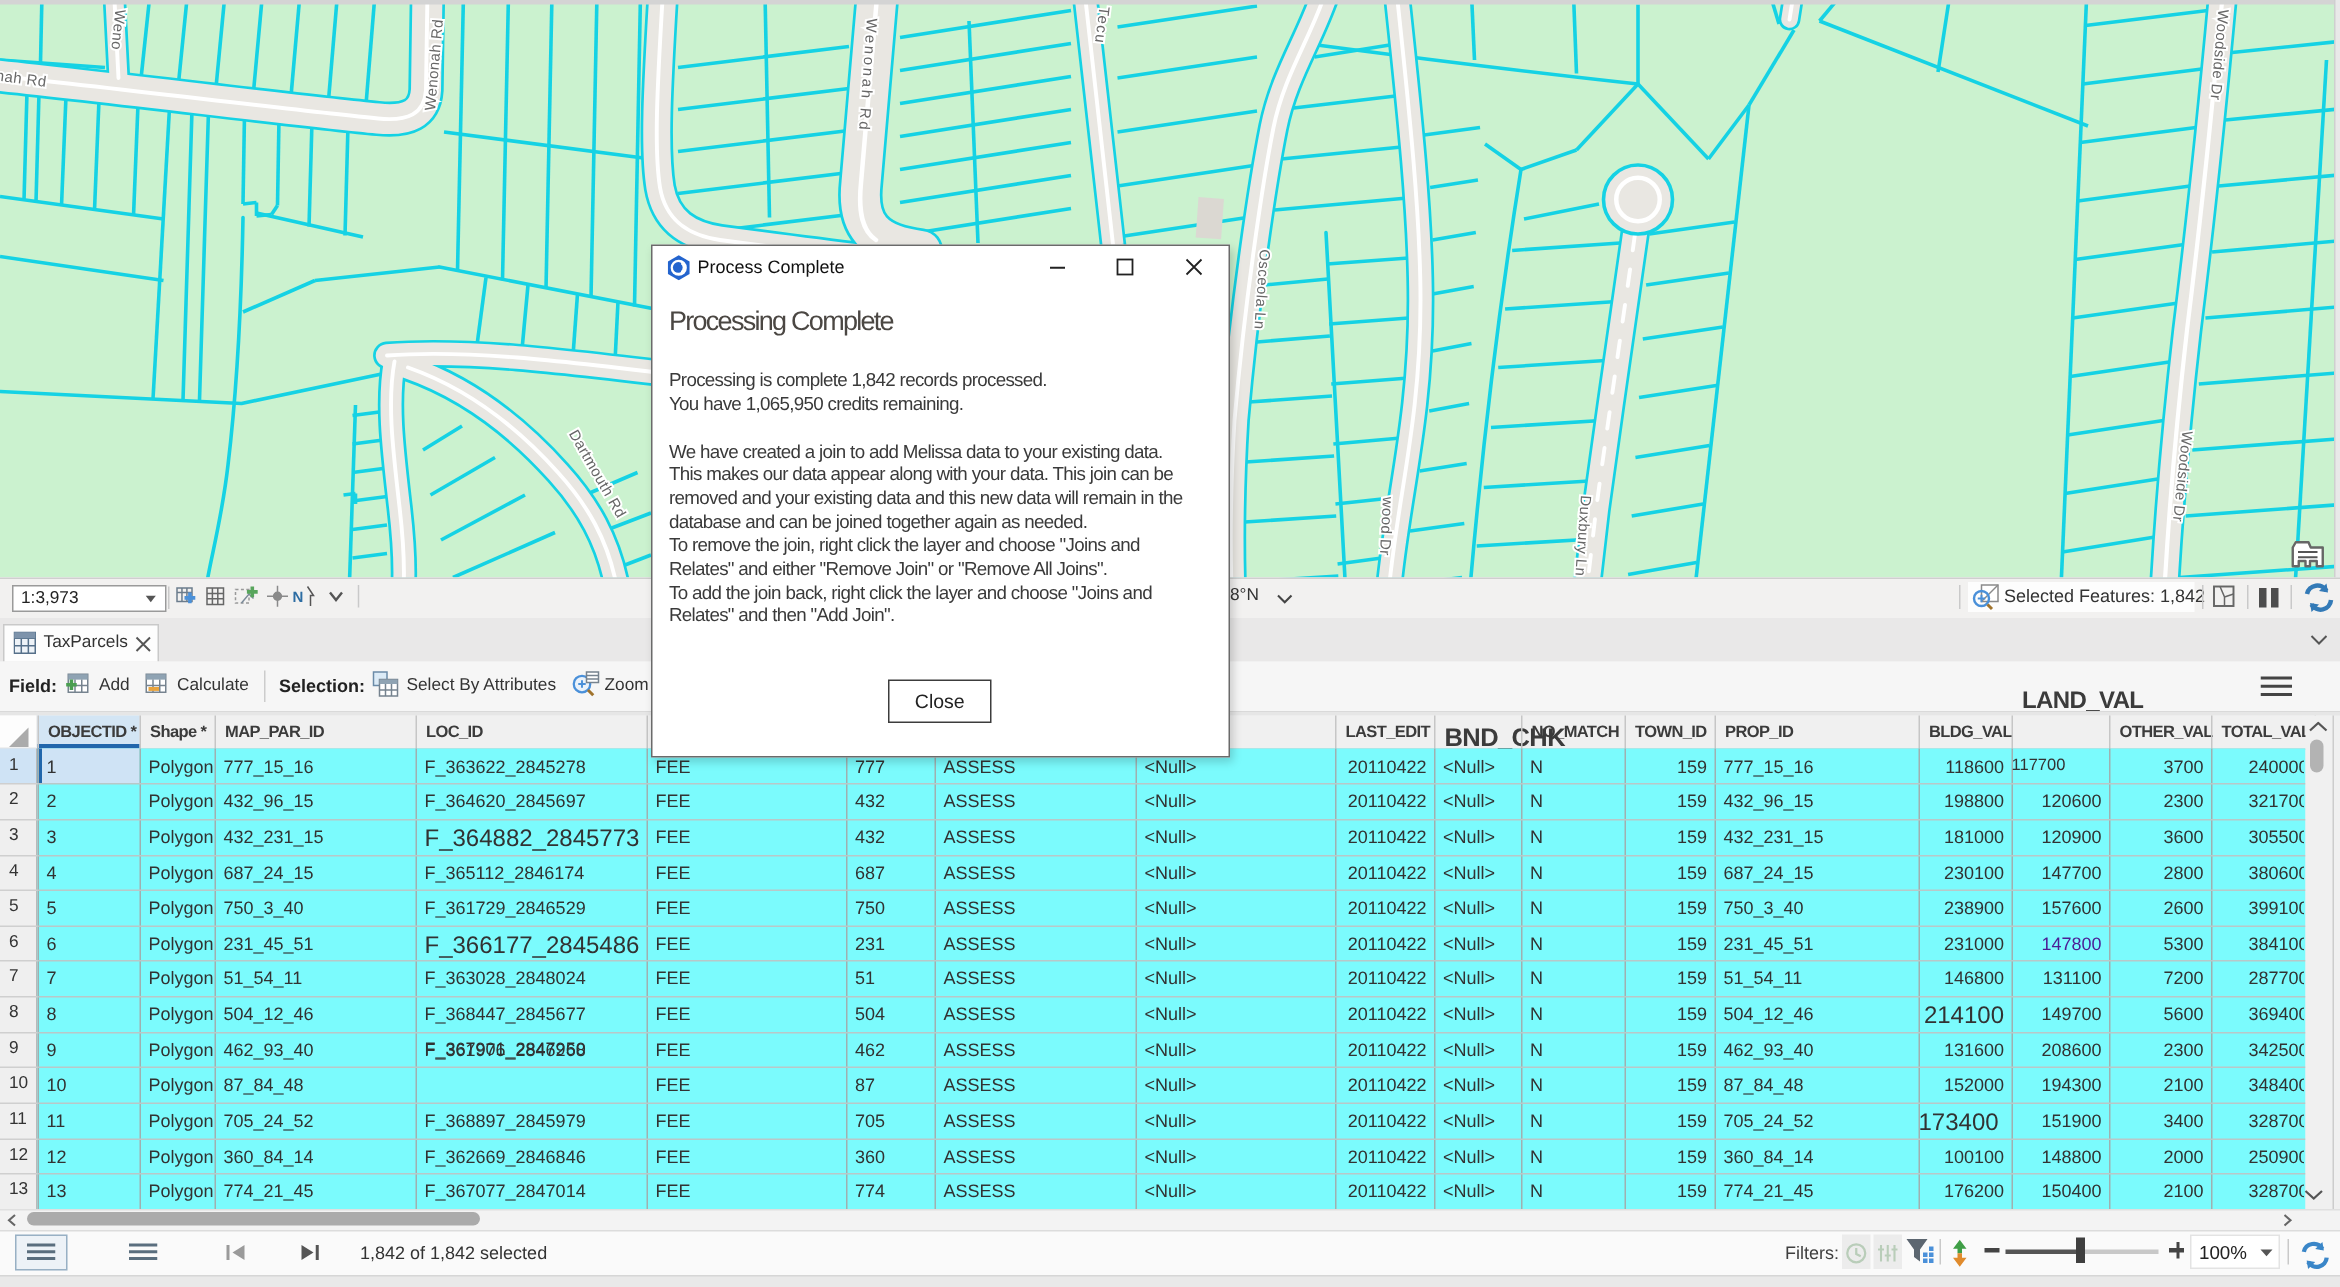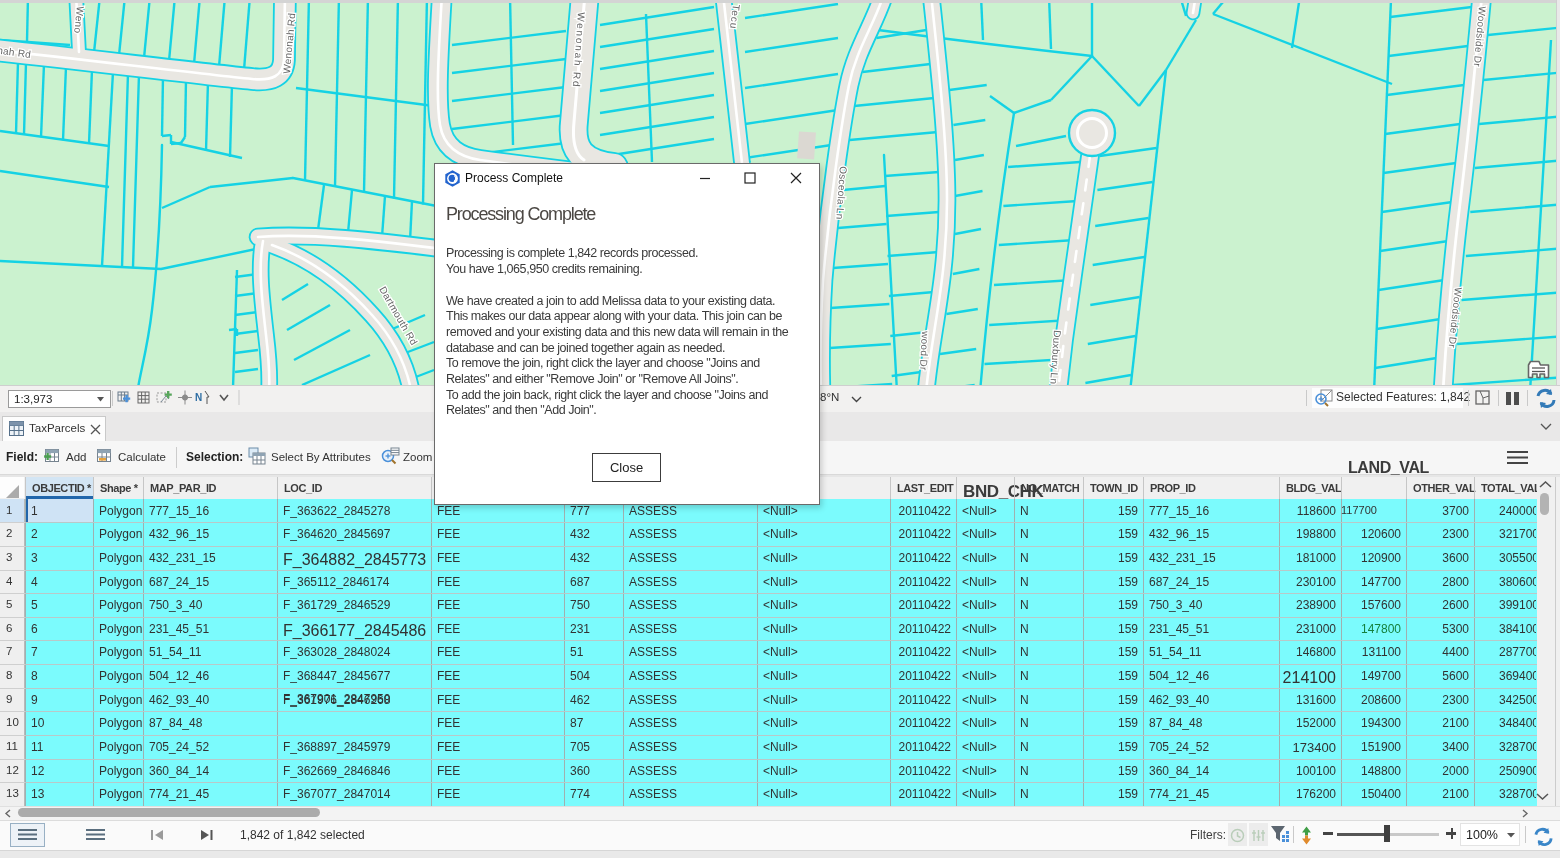--- a/index.html
+++ b/index.html
@@ -554,42 +554,42 @@
 <div style="position:absolute;left:437px;top:621.8px;font-size:12px;color:#323232;white-space:nowrap">FEE</div>
 <div style="position:absolute;left:570px;top:621.8px;font-size:12px;color:#323232;white-space:nowrap">231</div>
 <div style="position:absolute;left:629px;top:621.8px;font-size:12px;color:#323232;white-space:nowrap">ASSESS</div>
 <div style="position:absolute;left:763px;top:621.8px;font-size:12px;color:#323232;white-space:nowrap">&lt;Null&gt;</div>
 <div style="position:absolute;left:890px;top:621.8px;width:61px;text-align:right;font-size:12px;color:#323232;white-space:nowrap">20110422</div>
 <div style="position:absolute;left:962px;top:621.8px;font-size:12px;color:#323232;white-space:nowrap">&lt;Null&gt;</div>
 <div style="position:absolute;left:1020px;top:621.8px;font-size:12px;color:#323232;white-space:nowrap">N</div>
 <div style="position:absolute;left:1083px;top:621.8px;width:55px;text-align:right;font-size:12px;color:#323232;white-space:nowrap">159</div>
 <div style="position:absolute;left:1149px;top:621.8px;font-size:12px;color:#323232;white-space:nowrap">231_45_51</div>
 <div style="position:absolute;left:1279px;top:621.8px;width:57px;text-align:right;font-size:12px;color:#323232;white-space:nowrap">231000</div>
-<div style="position:absolute;left:1341px;top:621.8px;width:60px;text-align:right;font-size:12px;color:#15803d;white-space:nowrap">147800</div>
+<div style="position:absolute;left:1341px;top:621.8px;width:60px;text-align:right;font-size:12px;color:#4c1d95;white-space:nowrap">147800</div>
 <div style="position:absolute;left:1406px;top:621.8px;width:63px;text-align:right;font-size:12px;color:#323232;white-space:nowrap">5300</div>
 <div style="position:absolute;left:1474px;top:621.8px;width:62px;overflow:hidden">
     <div style="width:65px;text-align:right;font-size:12px;color:#323232;white-space:nowrap">384100</div>
   </div>
 <div style="position:absolute;left:6px;top:645.4px;font-size:11.5px;color:#333">7</div>
 <div style="position:absolute;left:31px;top:645.4px;font-size:12px;color:#323232;white-space:nowrap">7</div>
 <div style="position:absolute;left:99px;top:645.4px;font-size:12px;color:#323232;white-space:nowrap">Polygon</div>
 <div style="position:absolute;left:149px;top:645.4px;font-size:12px;color:#323232;white-space:nowrap">51_54_11</div>
 <div style="position:absolute;left:283px;top:645.4px;font-size:12px;color:#323232;white-space:nowrap">F_363028_2848024</div>
 <div style="position:absolute;left:437px;top:645.4px;font-size:12px;color:#323232;white-space:nowrap">FEE</div>
 <div style="position:absolute;left:570px;top:645.4px;font-size:12px;color:#323232;white-space:nowrap">51</div>
 <div style="position:absolute;left:629px;top:645.4px;font-size:12px;color:#323232;white-space:nowrap">ASSESS</div>
 <div style="position:absolute;left:763px;top:645.4px;font-size:12px;color:#323232;white-space:nowrap">&lt;Null&gt;</div>
 <div style="position:absolute;left:890px;top:645.4px;width:61px;text-align:right;font-size:12px;color:#323232;white-space:nowrap">20110422</div>
 <div style="position:absolute;left:962px;top:645.4px;font-size:12px;color:#323232;white-space:nowrap">&lt;Null&gt;</div>
 <div style="position:absolute;left:1020px;top:645.4px;font-size:12px;color:#323232;white-space:nowrap">N</div>
 <div style="position:absolute;left:1083px;top:645.4px;width:55px;text-align:right;font-size:12px;color:#323232;white-space:nowrap">159</div>
 <div style="position:absolute;left:1149px;top:645.4px;font-size:12px;color:#323232;white-space:nowrap">51_54_11</div>
 <div style="position:absolute;left:1279px;top:645.4px;width:57px;text-align:right;font-size:12px;color:#323232;white-space:nowrap">146800</div>
 <div style="position:absolute;left:1341px;top:645.4px;width:60px;text-align:right;font-size:12px;color:#323232;white-space:nowrap">131100</div>
-<div style="position:absolute;left:1406px;top:645.4px;width:63px;text-align:right;font-size:12px;color:#323232;white-space:nowrap">4400</div>
+<div style="position:absolute;left:1406px;top:645.4px;width:63px;text-align:right;font-size:12px;color:#323232;white-space:nowrap">7200</div>
 <div style="position:absolute;left:1474px;top:645.4px;width:62px;overflow:hidden">
     <div style="width:65px;text-align:right;font-size:12px;color:#323232;white-space:nowrap">287700</div>
   </div>
 <div style="position:absolute;left:6px;top:669.1px;font-size:11.5px;color:#333">8</div>
 <div style="position:absolute;left:31px;top:669.1px;font-size:12px;color:#323232;white-space:nowrap">8</div>
 <div style="position:absolute;left:99px;top:669.1px;font-size:12px;color:#323232;white-space:nowrap">Polygon</div>
 <div style="position:absolute;left:149px;top:669.1px;font-size:12px;color:#323232;white-space:nowrap">504_12_46</div>
 <div style="position:absolute;left:283px;top:669.1px;font-size:12px;color:#323232;white-space:nowrap">F_368447_2845677</div>
 <div style="position:absolute;left:437px;top:669.1px;font-size:12px;color:#323232;white-space:nowrap">FEE</div>
 <div style="position:absolute;left:570px;top:669.1px;font-size:12px;color:#323232;white-space:nowrap">504</div>
@@ -653,21 +653,21 @@
 <div style="position:absolute;left:283px;top:740.0px;font-size:12px;color:#323232;white-space:nowrap">F_368897_2845979</div>
 <div style="position:absolute;left:437px;top:740.0px;font-size:12px;color:#323232;white-space:nowrap">FEE</div>
 <div style="position:absolute;left:570px;top:740.0px;font-size:12px;color:#323232;white-space:nowrap">705</div>
 <div style="position:absolute;left:629px;top:740.0px;font-size:12px;color:#323232;white-space:nowrap">ASSESS</div>
 <div style="position:absolute;left:763px;top:740.0px;font-size:12px;color:#323232;white-space:nowrap">&lt;Null&gt;</div>
 <div style="position:absolute;left:890px;top:740.0px;width:61px;text-align:right;font-size:12px;color:#323232;white-space:nowrap">20110422</div>
 <div style="position:absolute;left:962px;top:740.0px;font-size:12px;color:#323232;white-space:nowrap">&lt;Null&gt;</div>
 <div style="position:absolute;left:1020px;top:740.0px;font-size:12px;color:#323232;white-space:nowrap">N</div>
 <div style="position:absolute;left:1083px;top:740.0px;width:55px;text-align:right;font-size:12px;color:#323232;white-space:nowrap">159</div>
 <div style="position:absolute;left:1149px;top:740.0px;font-size:12px;color:#323232;white-space:nowrap">705_24_52</div>
-<div style="position:absolute;left:1279px;top:740.0px;width:57px;text-align:right;font-size:13px;color:#323232;white-space:nowrap">173400</div>
+<div style="position:absolute;left:1279px;top:740.0px;width:57px;text-align:left;font-size:16px;color:#323232;white-space:nowrap">173400</div>
 <div style="position:absolute;left:1341px;top:740.0px;width:60px;text-align:right;font-size:12px;color:#323232;white-space:nowrap">151900</div>
 <div style="position:absolute;left:1406px;top:740.0px;width:63px;text-align:right;font-size:12px;color:#323232;white-space:nowrap">3400</div>
 <div style="position:absolute;left:1474px;top:740.0px;width:62px;overflow:hidden">
     <div style="width:65px;text-align:right;font-size:12px;color:#323232;white-space:nowrap">328700</div>
   </div>
 <div style="position:absolute;left:6px;top:763.7px;font-size:11.5px;color:#333">12</div>
 <div style="position:absolute;left:31px;top:763.7px;font-size:12px;color:#323232;white-space:nowrap">12</div>
 <div style="position:absolute;left:99px;top:763.7px;font-size:12px;color:#323232;white-space:nowrap">Polygon</div>
 <div style="position:absolute;left:149px;top:763.7px;font-size:12px;color:#323232;white-space:nowrap">360_84_14</div>
 <div style="position:absolute;left:283px;top:763.7px;font-size:12px;color:#323232;white-space:nowrap">F_362669_2846846</div>

